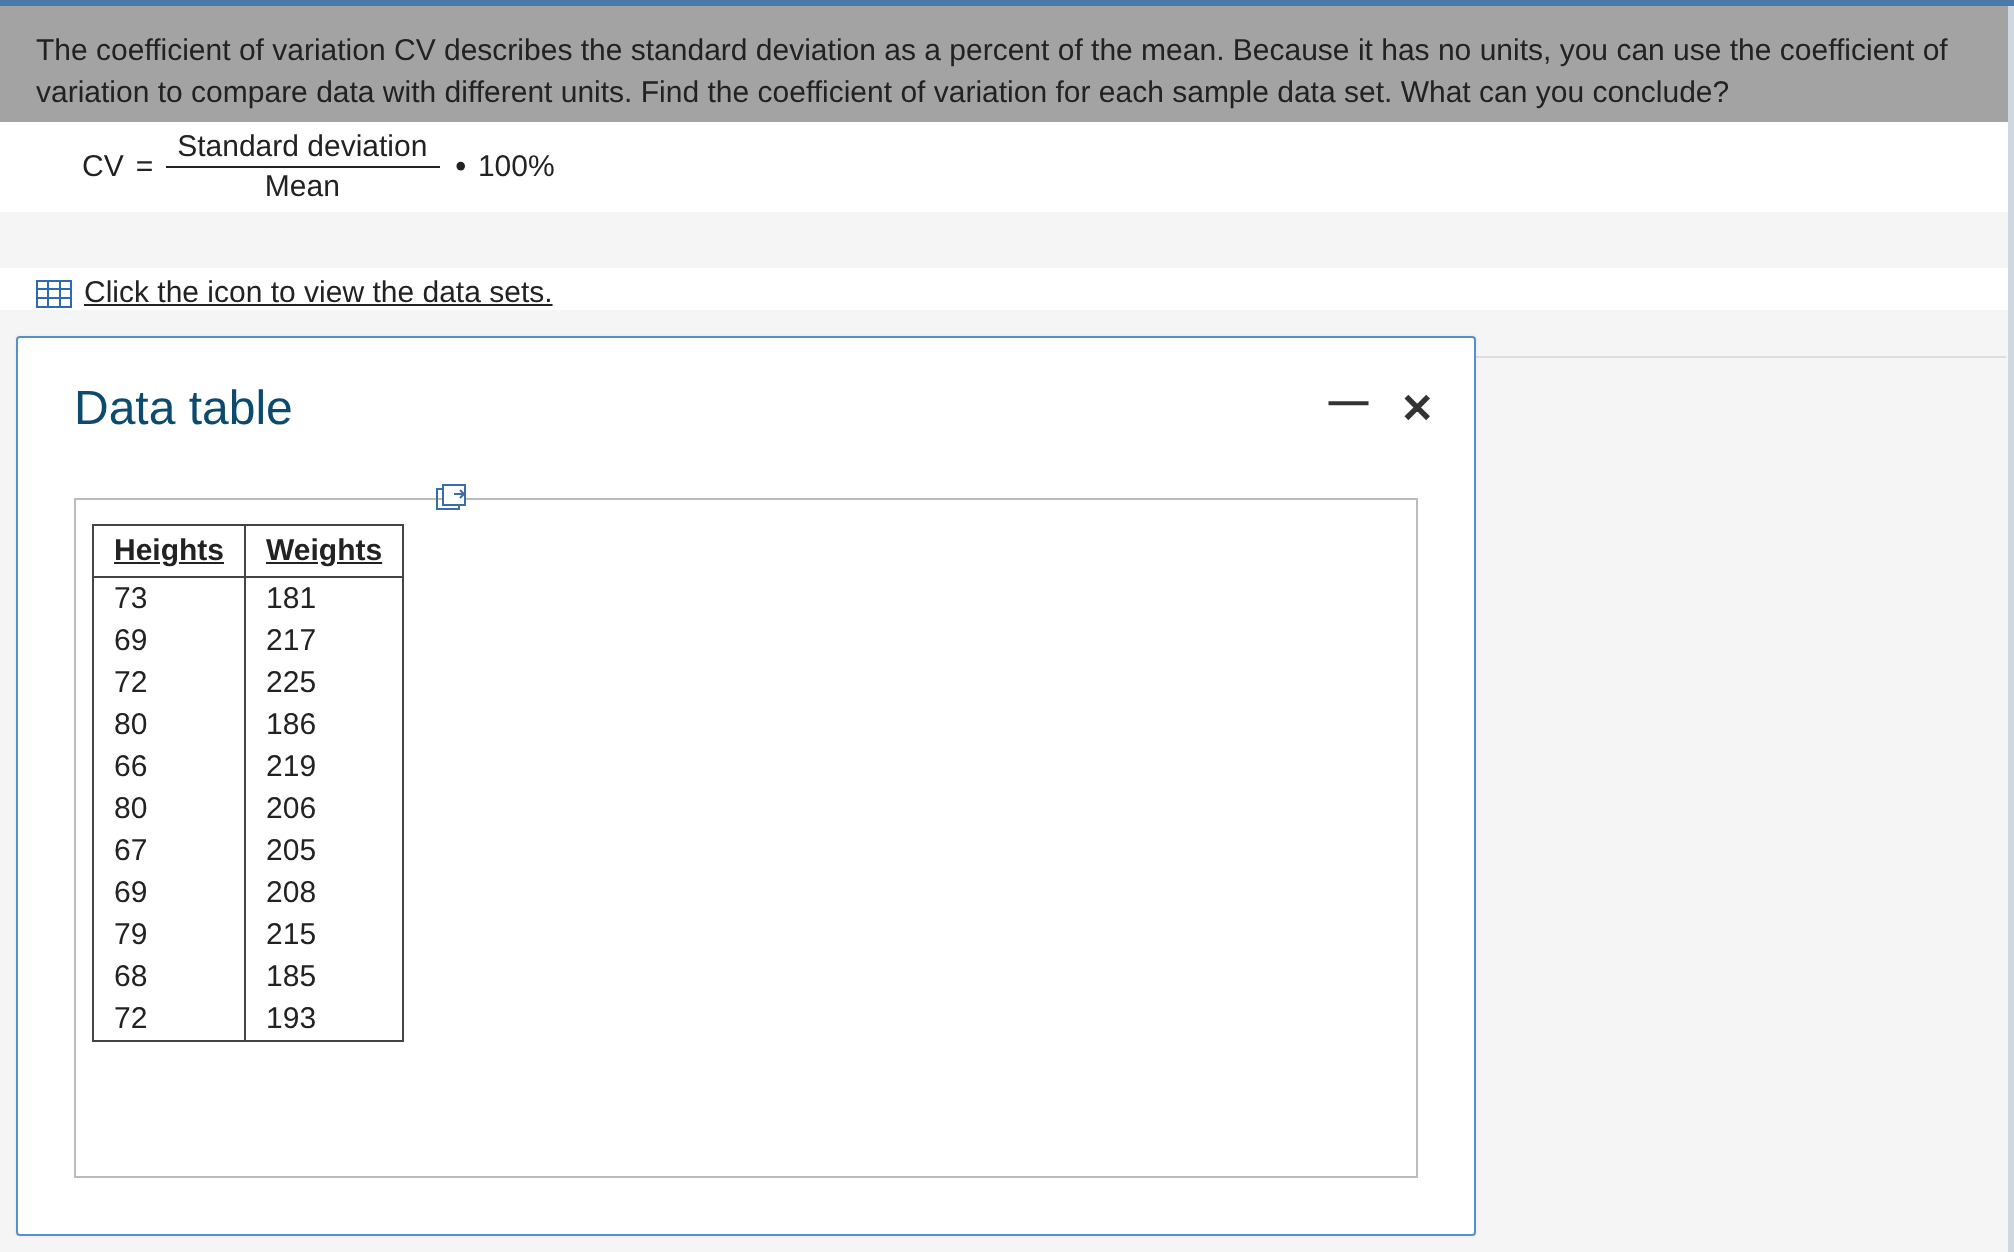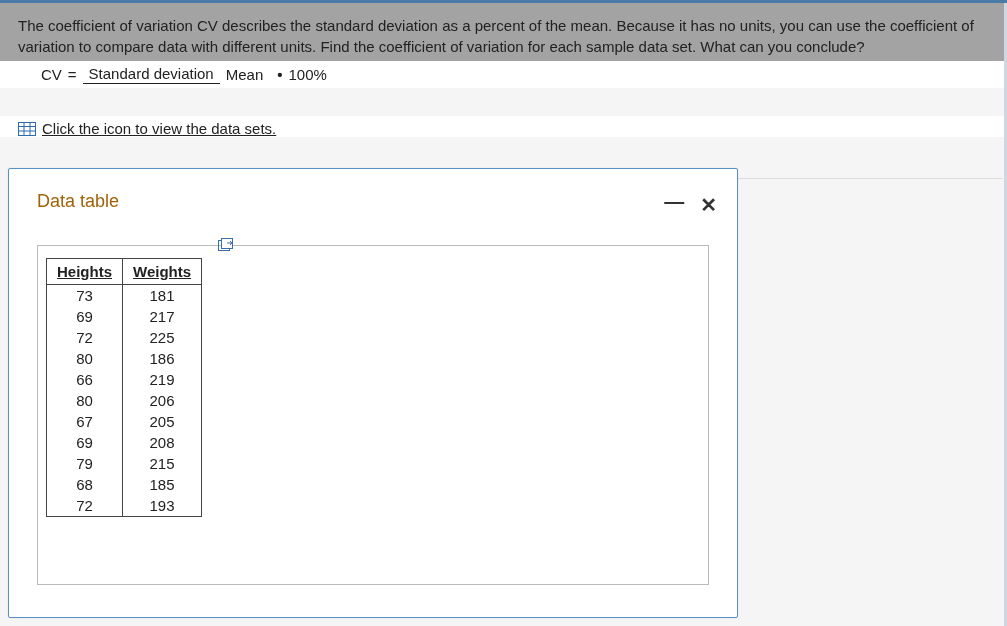--- a/index.html
+++ b/index.html
@@ -36,22 +36,22 @@
       background: #fff;
     }
     .cv-label {
       margin-right: 6px;
     }
     .equals {
       margin-right: 6px;
     }
     .fraction {
       display: inline-flex;
-      flex-direction: row;
-      align-items: flex-start;
+      flex-direction: column;
+      align-items: center;
       margin-right: 8px;
     }
     .fraction .numerator {
       padding: 0 6px 1px 6px;
       border-bottom: 1px solid #222;
     }
     .fraction .denominator {
       padding: 1px 6px 0 6px;
     }
     .dot {
@@ -87,23 +87,23 @@
       border-radius: 2px;
       box-shadow: 0 0 0 1px rgba(0,0,0,0.02);
     }
     .dialog-header {
       display: flex;
       align-items: flex-start;
       justify-content: space-between;
       padding: 22px 20px 10px 28px;
     }
     .dialog-title {
-      font-size: 18px;
+      font-size: 24px;
       font-weight: 400;
-      color: #a16207;
+      color: #0c4a6e;
     }
     .dialog-controls {
       display: flex;
       gap: 16px;
       padding-top: 4px;
     }
     .min-btn, .close-btn {
       cursor: pointer;
       font-size: 20px;
       font-weight: bold;
@@ -141,21 +141,20 @@
       padding: 4px 10px;
       font-weight: bold;
       text-align: left;
       background: #fff;
       text-decoration: underline;
     }
     .data-table td {
       border-left: 1px solid #444;
       border-right: 1px solid #444;
       padding: 2px 10px;
-      text-align: center;
       background: #fff;
     }
     .data-table tr:last-child td {
       border-bottom: 1px solid #444;
     }
     .right-panel-border {
       position: absolute;
       right: 0;
       top: 3px;
       width: 3px;

